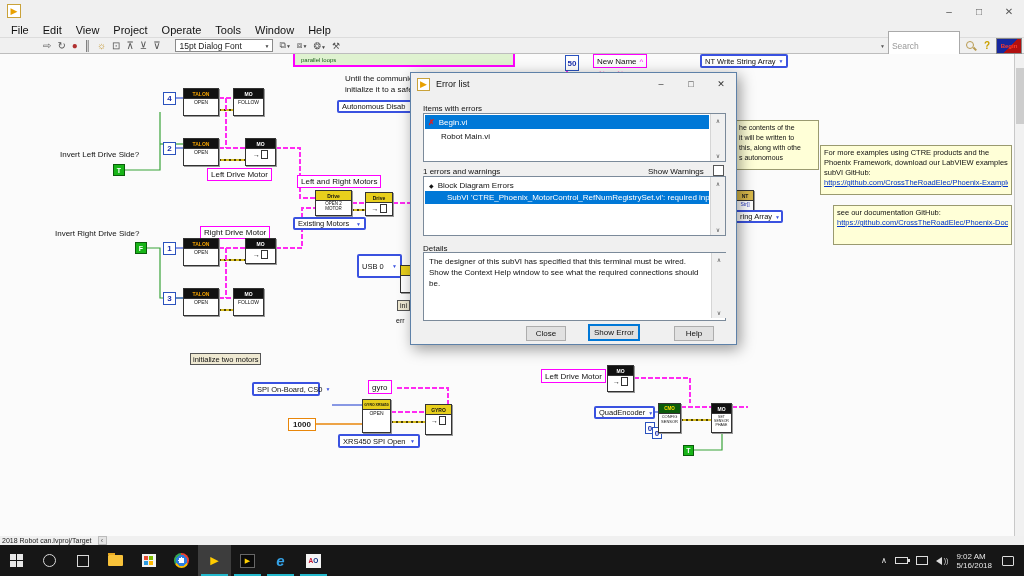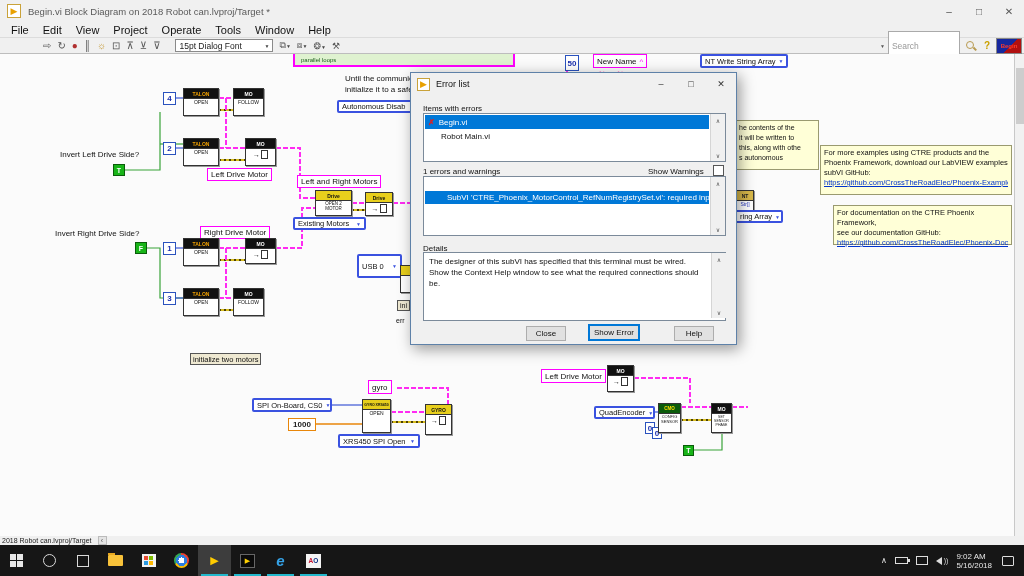--- a/index.html
+++ b/index.html
@@ -124,21 +124,20 @@
 </style>
 </head>
 <body>
 
 <div class="screen">
 
   <div class="lv-window">
 
     <div class="titlebar">
       <span class="lv-ico">▶</span>
-      <span class="title-text">Begin.vi Block Diagram on 2018 Robot can.lvproj/Target *</span>
       <span class="win-ctrls">
         <span class="win-btn">–</span>
         <span class="win-btn">□</span>
         <span class="win-btn">✕</span>
       </span>
     </div>
 
     <div class="menubar">
       <span class="menu-item">File</span>
       <span class="menu-item">Edit</span>
@@ -310,21 +309,21 @@
         <span class="arr">▼</span>
       </div>
       <div class="node" style="left:400px;top:211px;width:11px;height:28px">
         <div class="nh gold"></div>
         <div class="nb"></div>
       </div>
       <div class="glabel" style="left:397px;top:246px;height:11px;font-size:7px">ini</div>
       <div class="dtext" style="left:396px;top:263px;font-size:7px">err</div>
 
       <div class="plabel" style="left:368px;top:326px;height:14px">gyro</div>
-      <div class="ring" style="left:252px;top:344px;width:80px;height:14px">
+      <div class="ring" style="left:252px;top:328px;width:68px;height:14px">
         <span>SPI On-Board, CS0</span>
         <span class="arr">▼</span>
       </div>
       <div class="const orange" style="left:288px;top:364px;width:28px;height:13px">1000</div>
       <div class="node" style="left:362px;top:345px;width:29px;height:34px">
         <div class="nh gold" style="font-size:3.5px">GYRO XRS450</div>
         <div class="nb">OPEN</div>
       </div>
       <div class="ring" style="left:338px;top:380px;width:82px;height:14px">
         <span>XRS450 SPI Open</span>
@@ -377,21 +376,20 @@
         <span class="arr">▼</span>
       </div>
 
       <div class="note" style="left:820px;top:91px;width:192px;height:50px">
         <div>For more examples using CTRE products and the</div>
         <div>Phoenix Framework, download our LabVIEW examples</div>
         <div>subVI GitHub:</div>
         <div class="link">https://github.com/CrossTheRoadElec/Phoenix-Examples</div>
       </div>
       <div class="note" style="left:833px;top:151px;width:179px;height:40px">
-        <div>For documentation on the CTRE Phoenix Framework,</div>
         <div>see our documentation GitHub:</div>
         <div class="link">https://github.com/CrossTheRoadElec/Phoenix-Documen</div>
       </div>
 
       <div class="vscroll">
           <div class="thumb"></div>
         </div>
     </div>
 
     <div class="statusbar">
@@ -425,20 +423,24 @@
         <span class="su">∧</span>
         <span class="sd">∨</span>
       </div>
     </div>
 
     <div class="dlg-label" style="left:12px;top:94px">1 errors and warnings</div>
     <div class="dlg-label" style="left:237px;top:94px">Show Warnings</div>
     <div class="chk" style="left:302px;top:92px"></div>
 
     <div class="lbox" style="left:12px;top:103px;width:303px;height:60px">
+      <div class="lrow" style="top:1px">
+        <span class="bullet">◆</span>
+        <span>Block Diagram Errors</span>
+      </div>
       <div class="lrow sel" style="top:14px;height:13px;padding-left:22px;white-space:nowrap;overflow:hidden">
         <span>SubVI 'CTRE_Phoenix_MotorControl_RefNumRegistrySet.vi': required input 'Ph</span>
       </div>
       <div class="sbar">
         <span class="su">∧</span>
         <span class="sd">∨</span>
       </div>
     </div>
 
     <div class="dlg-label" style="left:12px;top:171px">Details</div>

